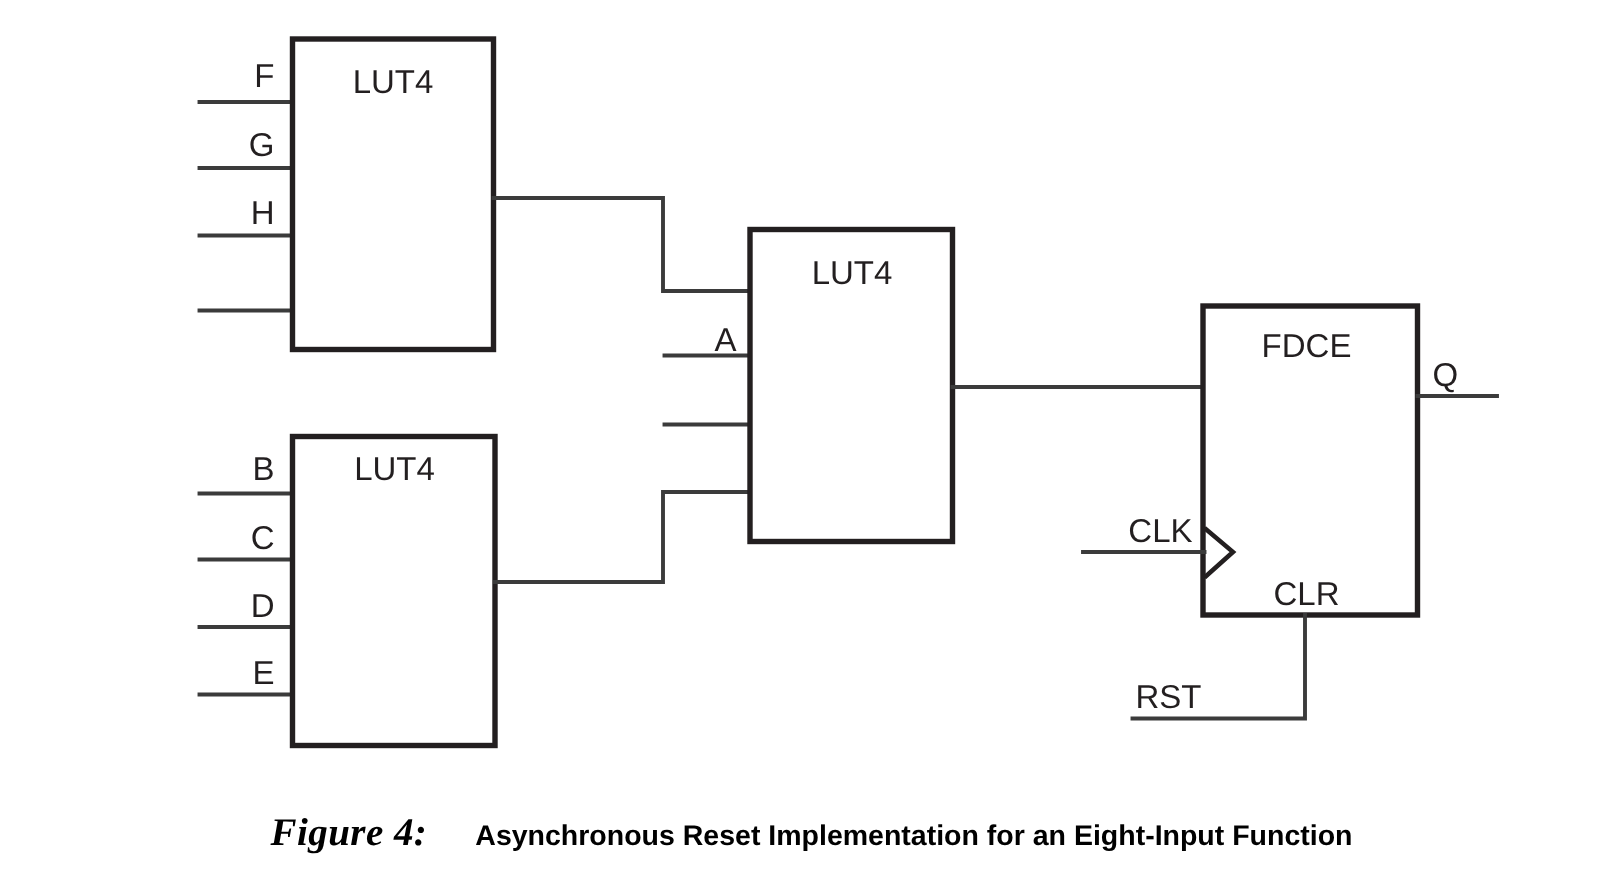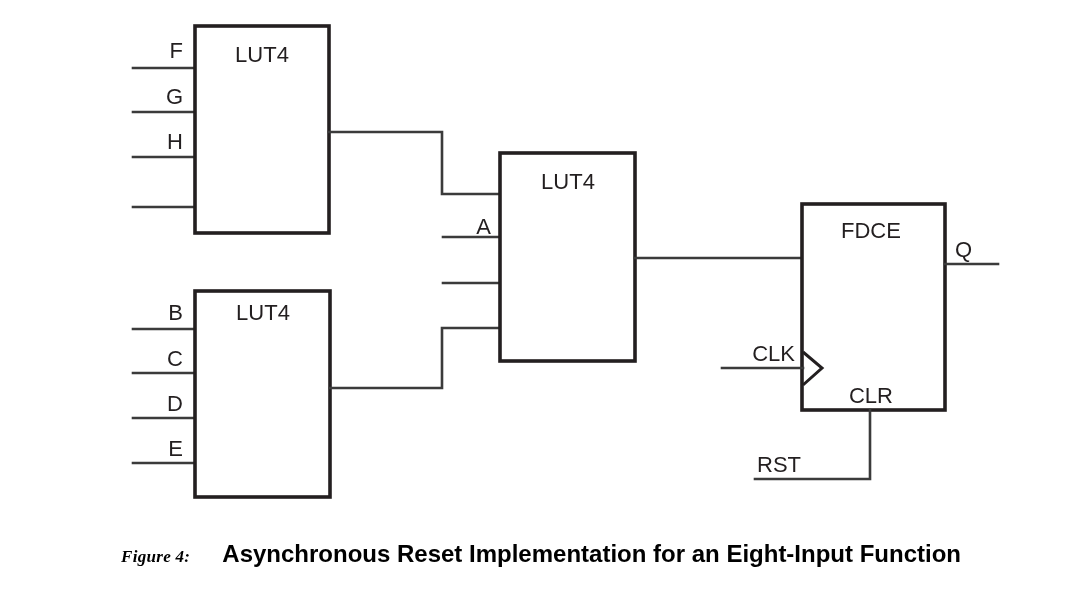--- a/index.html
+++ b/index.html
@@ -60,27 +60,27 @@
     top: 540px;
     width: 1082px;
     text-align: center;
     white-space: nowrap;
     color: #000000;
   }
   .caption .fig-num {
     font-family: "Liberation Serif", serif;
     font-style: italic;
     font-weight: bold;
-    font-size: 17px;
+    font-size: 26px;
     letter-spacing: 0.3px;
   }
   .caption .fig-title {
     font-family: "Liberation Sans", sans-serif;
     font-weight: bold;
-    font-size: 24px;
+    font-size: 19px;
     margin-left: 32px;
   }
 </style>
 </head>
 <body>
 
 <div id="figure-root">
 
   <svg id="schematic" viewBox="0 0 1082 595">
 

